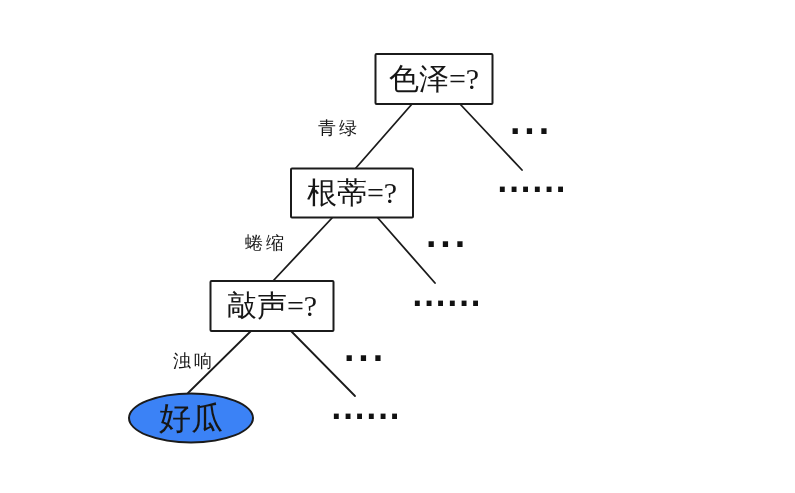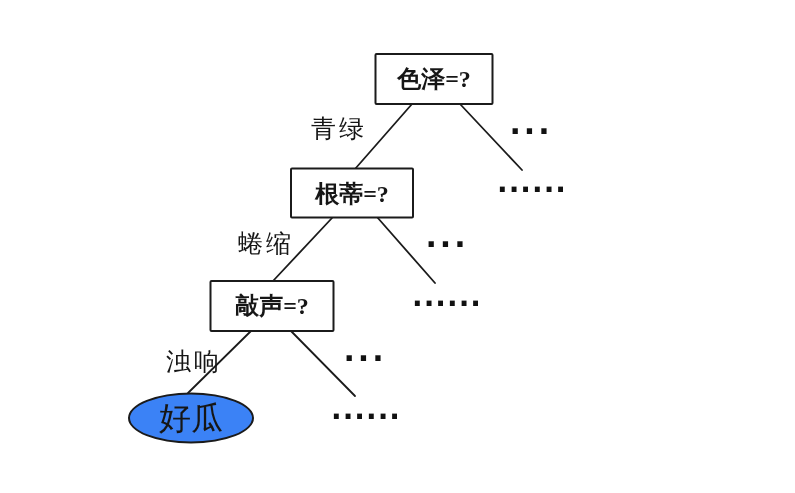--- a/index.html
+++ b/index.html
@@ -23,44 +23,43 @@
   }
   .node {
     position: absolute;
     transform: translate(-50%, -50%);
     background: #ffffff;
     border: 2.5px solid #1b1b1b;
     border-radius: 2px;
     display: flex;
     align-items: center;
     justify-content: center;
-    font-size: 24px;
+    font-size: 30px;
     white-space: nowrap;
-    font-weight: bold;
   }
   .node-color  { left: 434px; top: 79px;  width: 115px; height: 48px; }
   .node-root   { left: 352px; top: 193px; width: 120px; height: 47px; }
   .node-knock  { left: 272px; top: 306px; width: 121px; height: 48px; }
   .leaf {
     position: absolute;
     transform: translate(-50%, -50%);
     background: #3b82f6;
     border: 2px solid #1b1b1b;
     border-radius: 50%;
     display: flex;
     align-items: center;
     justify-content: center;
     font-size: 32px;
     white-space: nowrap;
     left: 191px; top: 418px; width: 122px; height: 47px;
   }
   .branch-label {
     position: absolute;
     transform: translate(-50%, -50%);
-    font-size: 25px;
+    font-size: 18px;
     letter-spacing: 3px;
     white-space: nowrap;
   }
   .label-green   { left: 339px; top: 128px; }
   .label-curled  { left: 266px; top: 243px; }
   .label-muffled { left: 194px; top: 361px; }
   .dots {
     position: absolute;
     transform: translate(-50%, -50%);
     font-family: "DejaVu Sans", sans-serif;

